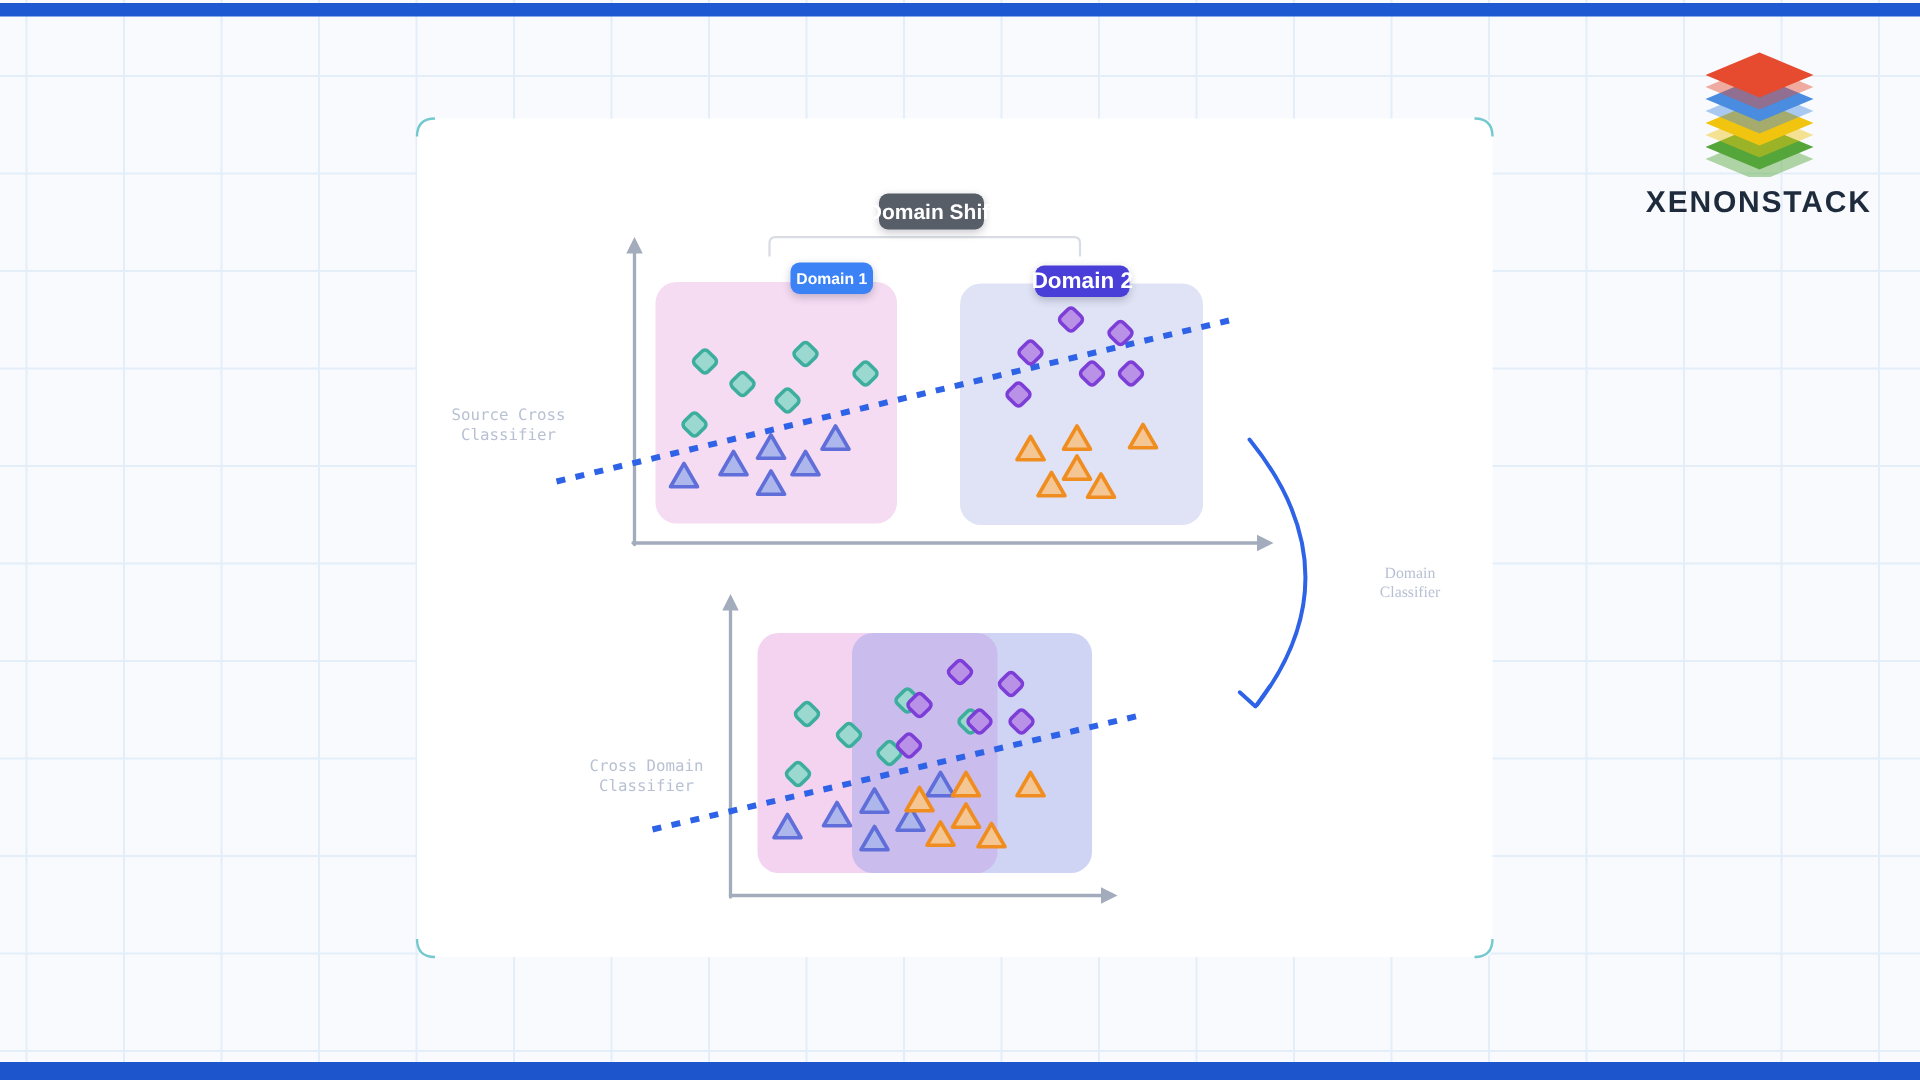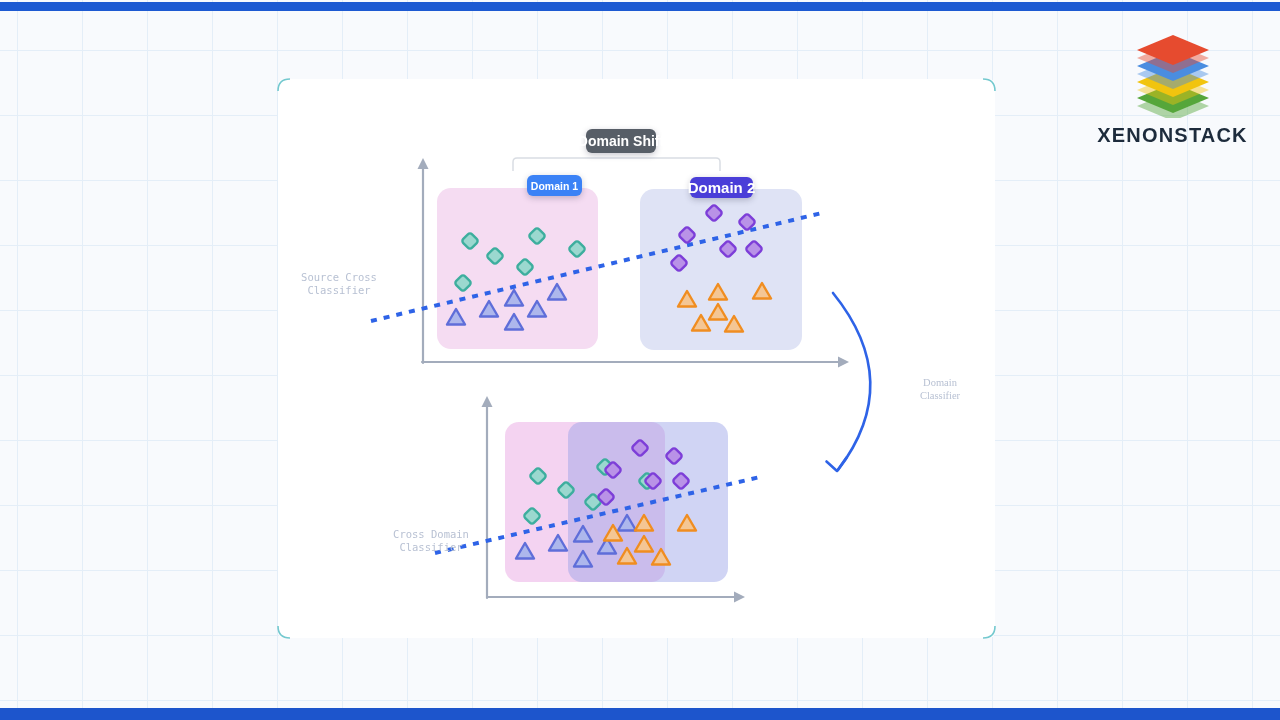--- a/index.html
+++ b/index.html
@@ -35,21 +35,21 @@
   .badge.d1 { left:487px; top:175px; width:55px; height:21px; background:#3b82f6; font-size:10.5px;margin-left:40px; }
   .badge.d2 { left:690px; top:177px; width:63px; height:21px; background:#4a3ed8; font-size:15px; }
 
   .lbl {
     position:absolute; text-align:center;
     font-family:"DejaVu Sans Mono", monospace;
     font-size:10.5px; line-height:13px; color:#b8c1d3;
   }
   .lbl span { display:block; }
   .lbl.source { left:283px; top:271px; width:112px; }
-  .lbl.cross  { left:375px; top:528px; width:112px; }
+  .lbl.cross  { left:375px; top:505px; width:112px; }
   .lbl.adapt  { left:888px; top:376px; width:104px;font-family:Liberation Serif, serif; }
 
   .brand {
     position:absolute; left:1085px; top:30px; width:175px;
     display:flex; flex-direction:column; align-items:center;
   }
   .brand-name {
     margin-top:6px; font-size:20px; font-weight:bold;
     letter-spacing:1.2px; color:#1d2b3c;
   }

